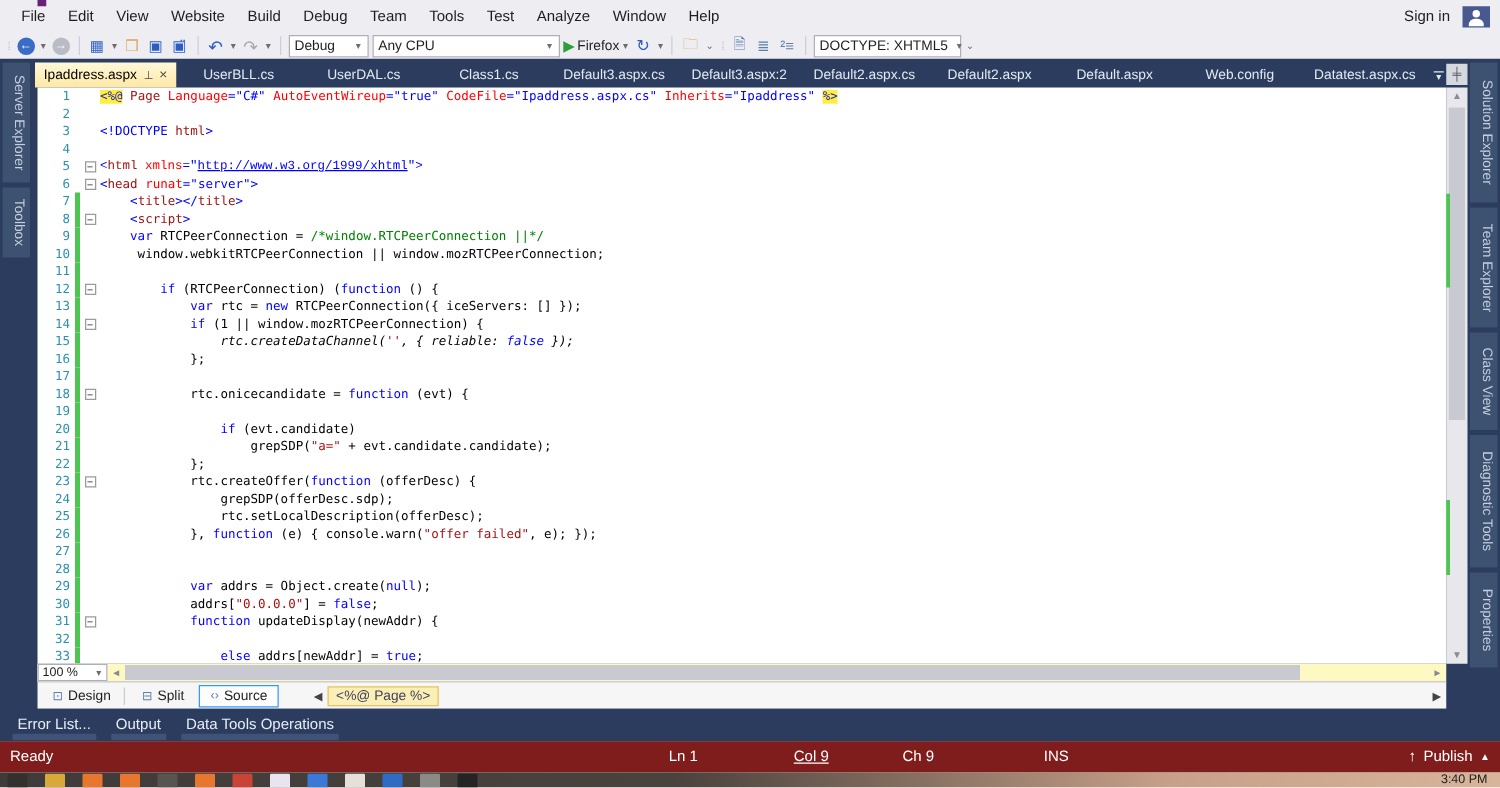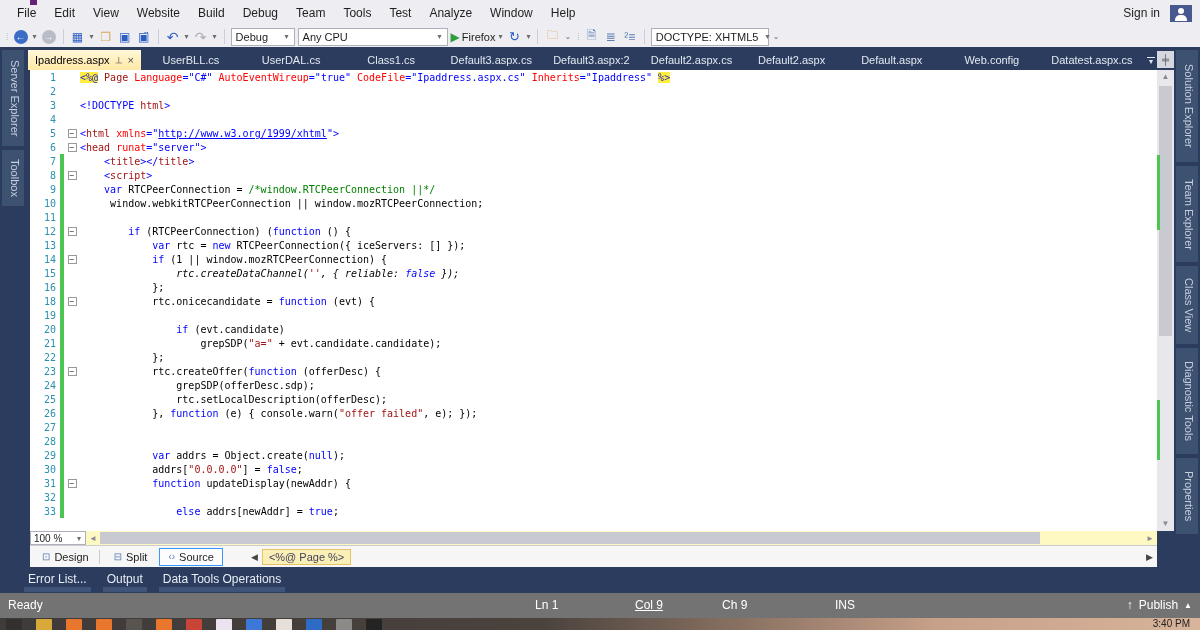--- a/index.html
+++ b/index.html
@@ -107,24 +107,24 @@
   .vs-btn.selected { border:1px solid #3399FF; background:#FDFDFD; }
   .vs-div { width:1px; height:14px; background:#CCC; margin:0 2px; }
   .nav-arrow { color:#444; font-size:9px; padding:0 4px; }
   .tag-chip { background:#FBEFB8; border:1px solid #E5C365; padding:1px 6px; font-size:11px; color:#44425B; }
   .switch-spacer { flex:1; }
 
   
   .bottombar { position:absolute; left:0; top:520px; width:1200px; height:26px; background:#2B3C5E; }
   .bp-tab { position:relative; display:inline-block; color:#E8EDF5; font-size:12px; margin-left:0; padding:4px 10px 2px 10px; cursor:default; }
   .bp-tab .ul { position:absolute; left:6px; right:6px; bottom:-4px; height:5px; background:#3E5377; }
-  .bottombar-inner { padding-left:18px; padding-top:1px; }
-
-  
-  .statusbar { position:absolute; left:0; top:593px; width:1200px; height:25px; background:#737373; color:#FFF;
+  .bottombar-inner { padding-left:4px; padding-top:1px; }
+
+  
+  .statusbar { position:absolute; left:0; top:593px; width:1200px; height:25px; background:#7f1d1d; color:#FFF;
                font-size:12px; }
   .sb-ready { position:absolute; left:8px; top:5px; }
   .sb-ln { position:absolute; left:535px; top:5px; }
   .sb-col { position:absolute; left:635px; top:5px;text-decoration:underline; }
   .sb-ch { position:absolute; left:722px; top:5px; }
   .sb-ins { position:absolute; left:835px; top:5px; }
   .sb-publish { position:absolute; right:8px; top:5px; display:flex; gap:6px; align-items:center; }
   .sb-publish .up { font-size:12px; } .sb-publish .tri { font-size:8px; }
 
   
@@ -285,21 +285,21 @@
           <span class="gbar"></span>
           <span class="foldcol"></span>
           <span class="codeline" style="padding-left: 0ch;"></span>
         </div>
         <div class="row">
           <span class="ln">5</span>
           <span class="gbar"></span>
           <span class="foldcol">
             <span class="foldbox">−</span>
           </span>
-          <span class="codeline" style="padding-left: 0ch;"><span class="c-b">&lt;</span><span class="c-m">html</span><span class="c-k"> </span><span class="c-r">xmlns</span><span class="c-b">="</span><span class="c-u">http://www.w3.org/1999/xhtml</span><span class="c-b">"&gt;</span></span>
+          <span class="codeline" style="padding-left: 0ch; font-family: Liberation Mono, monospace;"><span class="c-b">&lt;</span><span class="c-m">html</span><span class="c-k"> </span><span class="c-r">xmlns</span><span class="c-b">="</span><span class="c-u">http://www.w3.org/1999/xhtml</span><span class="c-b">"&gt;</span></span>
         </div>
         <div class="row">
           <span class="ln">6</span>
           <span class="gbar"></span>
           <span class="foldcol">
             <span class="foldbox">−</span>
           </span>
           <span class="codeline" style="padding-left: 0ch;"><span class="c-b">&lt;</span><span class="c-m">head</span><span class="c-k"> </span><span class="c-r">runat</span><span class="c-b">="server"</span><span class="c-b">&gt;</span></span>
         </div>
         <div class="row">
@@ -360,20 +360,26 @@
           <span class="ln">15</span>
           <span class="gbar on"></span>
           <span class="foldcol"></span>
           <span class="codeline" style="padding-left: 16ch; font-style: italic;"><span class="c-k">rtc.createDataChannel(</span><span class="c-m">''</span><span class="c-k">, { reliable: </span><span class="c-b">false</span><span class="c-k"> });</span></span>
         </div>
         <div class="row">
           <span class="ln">16</span>
           <span class="gbar on"></span>
           <span class="foldcol"></span>
           <span class="codeline" style="padding-left: 12ch;"><span class="c-k">};</span></span>
+        </div>
+        <div class="row">
+          <span class="ln">17</span>
+          <span class="gbar on"></span>
+          <span class="foldcol"></span>
+          <span class="codeline" style="padding-left: 0ch;"></span>
         </div>
         <div class="row">
           <span class="ln">18</span>
           <span class="gbar on"></span>
           <span class="foldcol">
             <span class="foldbox">−</span>
           </span>
           <span class="codeline" style="padding-left: 12ch;"><span class="c-k">rtc.onicecandidate = </span><span class="c-b">function</span><span class="c-k"> (evt) {</span></span>
         </div>
         <div class="row">

